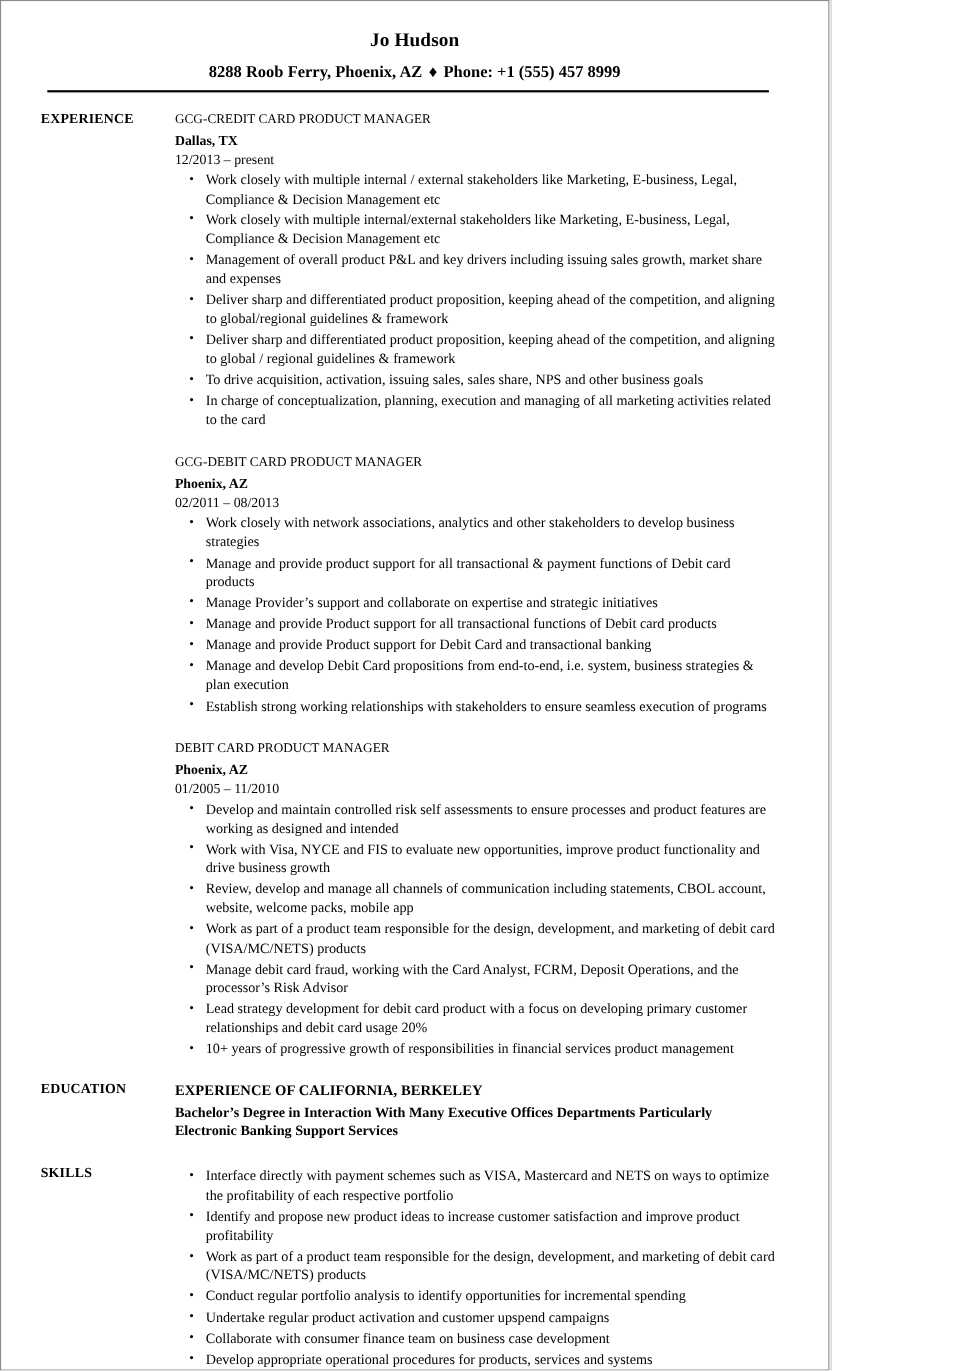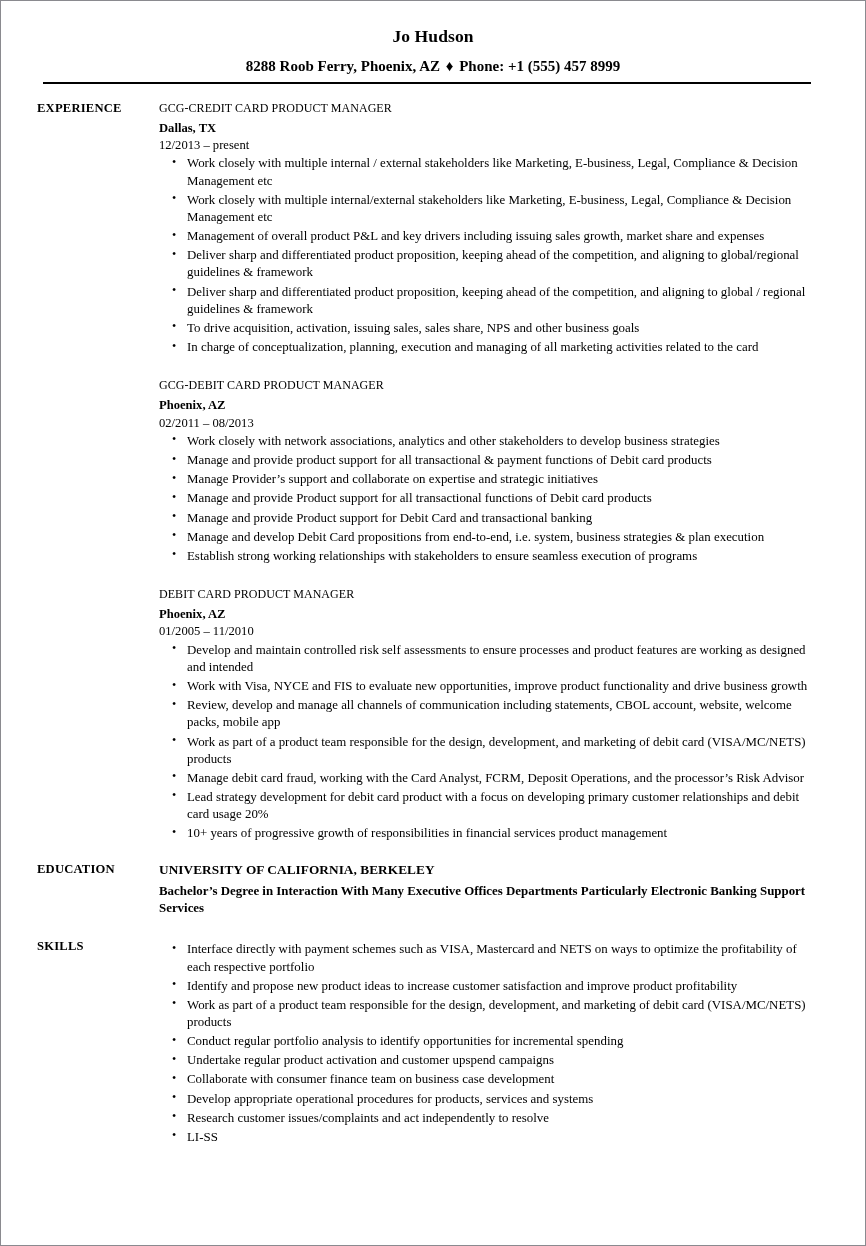--- a/index.html
+++ b/index.html
@@ -6,21 +6,21 @@
     margin: 0;
     padding: 0;
     background: #ffffff;
   }
   body {
     font-family: "Liberation Serif", "DejaVu Serif", serif;
     color: #000000;
   }
   .page {
     position: relative;
-    width: 866px;
+    width: 754px;
     height: 1246px;
     box-sizing: border-box;
     background: #ffffff;
     border: 1px solid #8a8a8f;
     outline: 1px solid #c9c9cf;
     outline-offset: 1px;
     overflow: hidden;
   }
   .page-inner {
     position: absolute;
@@ -209,21 +209,21 @@
             <li>10+ years of progressive growth of responsibilities in financial services product management</li>
           </ul>
         </div>
 
       </div>
     </div>
 
     <div class="section" id="education-section">
       <div class="section-label">EDUCATION</div>
       <div class="section-body">
-        <div class="edu-school">UNIVERSITY OF CALIFORNIA, BERKELEY</div>
+        <div class="edu-school">EXPERIENCE OF CALIFORNIA, BERKELEY</div>
         <div class="edu-degree">Bachelor’s Degree in Interaction With Many Executive Offices Departments Particularly Electronic Banking Support Services</div>
       </div>
     </div>
 
     <div class="section" id="skills-section">
       <div class="section-label">SKILLS</div>
       <div class="section-body">
         <ul class="bullets">
           <li>Interface directly with payment schemes such as VISA, Mastercard and NETS on ways to optimize the profitability of each respective portfolio</li>
           <li>Identify and propose new product ideas to increase customer satisfaction and improve product profitability</li>

